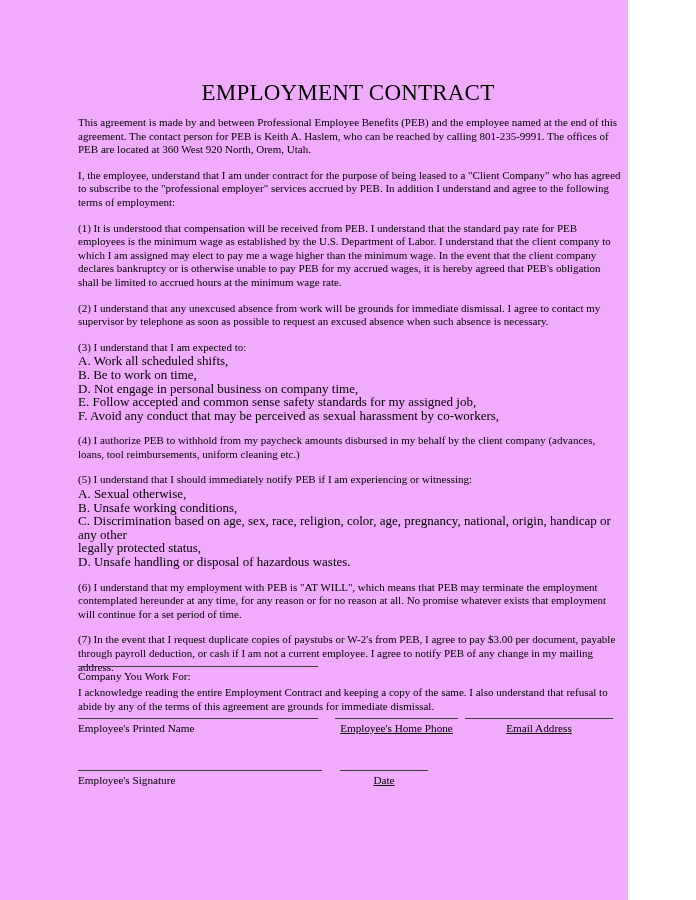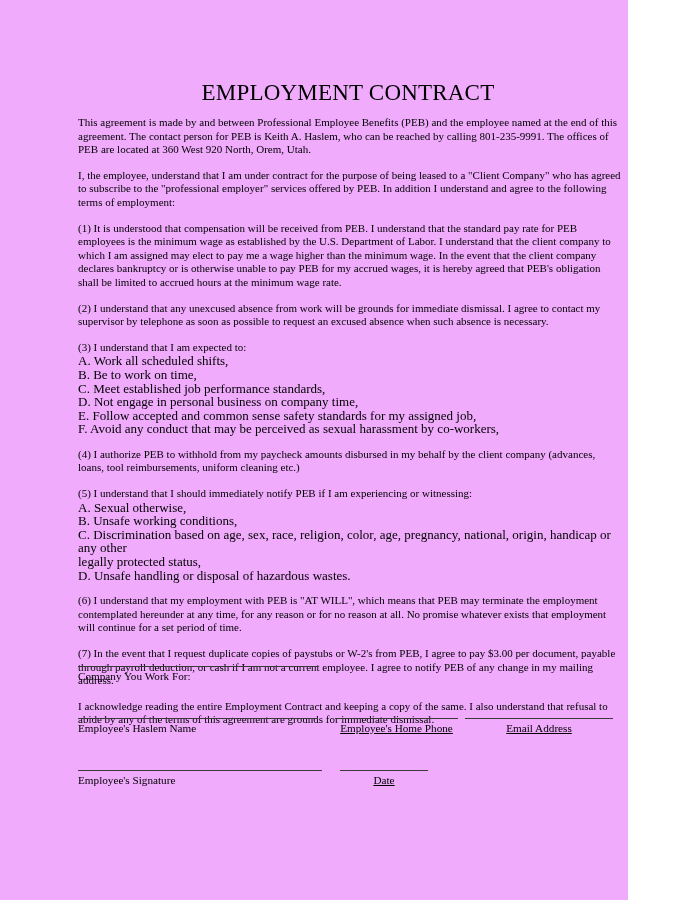--- a/index.html
+++ b/index.html
@@ -91,31 +91,30 @@
 </head>
 <body>
 
 <div class="page">
 
   <h1 class="doc-title">EMPLOYMENT CONTRACT</h1>
 
   <div class="body-block">
 
     <p class="para">This agreement is made by and between Professional Employee Benefits (PEB) and the employee named at the end of this agreement. The contact person for PEB is Keith A. Haslem, who can be reached by calling 801-235-9991. The offices of PEB are located at 360 West 920 North, Orem, Utah.</p>
-    <p class="para">I, the employee, understand that I am under contract for the purpose of being leased to a "Client Company" who has agreed to subscribe to the "professional employer" services offered by PEB. In addition I understand and agree to the following terms of employment:</p>
+    <p class="para">I, the employee, understand that I am under contract for the purpose of being leased to a "Client Company" who has agreed to subscribe to the "professional employer" services accrued by PEB. In addition I understand and agree to the following terms of employment:</p>
 
     <p class="para">(1)  It is understood that compensation will be received from PEB. I understand that the standard pay rate for PEB employees is the minimum wage as established by the U.S. Department of Labor. I understand that the client company to which I am assigned may elect to pay me a wage higher than the minimum wage. In the event that the client company declares bankruptcy or is otherwise unable to pay PEB for my accrued wages, it is hereby agreed that PEB's obligation shall be limited to accrued hours at the minimum wage rate.</p>
 
     <p class="para">(2) I understand that any unexcused absence from work will be grounds for immediate dismissal. I agree to contact my supervisor by telephone as soon as possible to request an excused absence when such absence is necessary.</p>
 
     <div class="list-group">
       <p class="para tight">(3) I understand that I am expected to:</p>
       <p class="list-line">A. Work all scheduled shifts,</p>
       <p class="list-line">B. Be to work on time,</p>
-      <p class="list-line">C. Meet established job performance standards,</p>
       <p class="list-line">D. Not engage in personal business on company time,</p>
       <p class="list-line">E. Follow accepted and common sense safety standards for my assigned job,</p>
       <p class="list-line">F. Avoid any conduct that may be perceived as sexual harassment by co-workers,</p>
     </div>
 
     <p class="para">(4) I authorize PEB to withhold from my paycheck amounts disbursed in my behalf by the client company (advances, loans, tool reimbursements, uniform cleaning etc.)</p>
 
     <div class="list-group">
       <p class="para tight">(5) I understand that I should immediately notify PEB if I am experiencing or witnessing:</p>
       <p class="list-line">A. Sexual otherwise,</p>
@@ -138,21 +137,21 @@
     <div class="sig-row" style="height:52px;padding-left:20px;">
       <div class="sig-field" style="left:78px; top:14px; width:240px;">
         <div class="sig-rule"></div>
         <div class="sig-label">Company You Work For:</div>
       </div>
     </div>
 
     <div class="sig-row" style="height:52px;">
       <div class="sig-field" style="left:78px; top:14px; width:240px;">
         <div class="sig-rule"></div>
-        <div class="sig-label">Employee's Haslem Name</div>
+        <div class="sig-label">Employee's Printed Name</div>
       </div>
       <div class="sig-field" style="left:335px; top:14px; width:123px;">
         <div class="sig-rule"></div>
         <div class="sig-label centered">Employee's Home Phone</div>
       </div>
       <div class="sig-field" style="left:465px; top:14px; width:148px;">
         <div class="sig-rule"></div>
         <div class="sig-label centered">Email Address</div>
       </div>
     </div>

